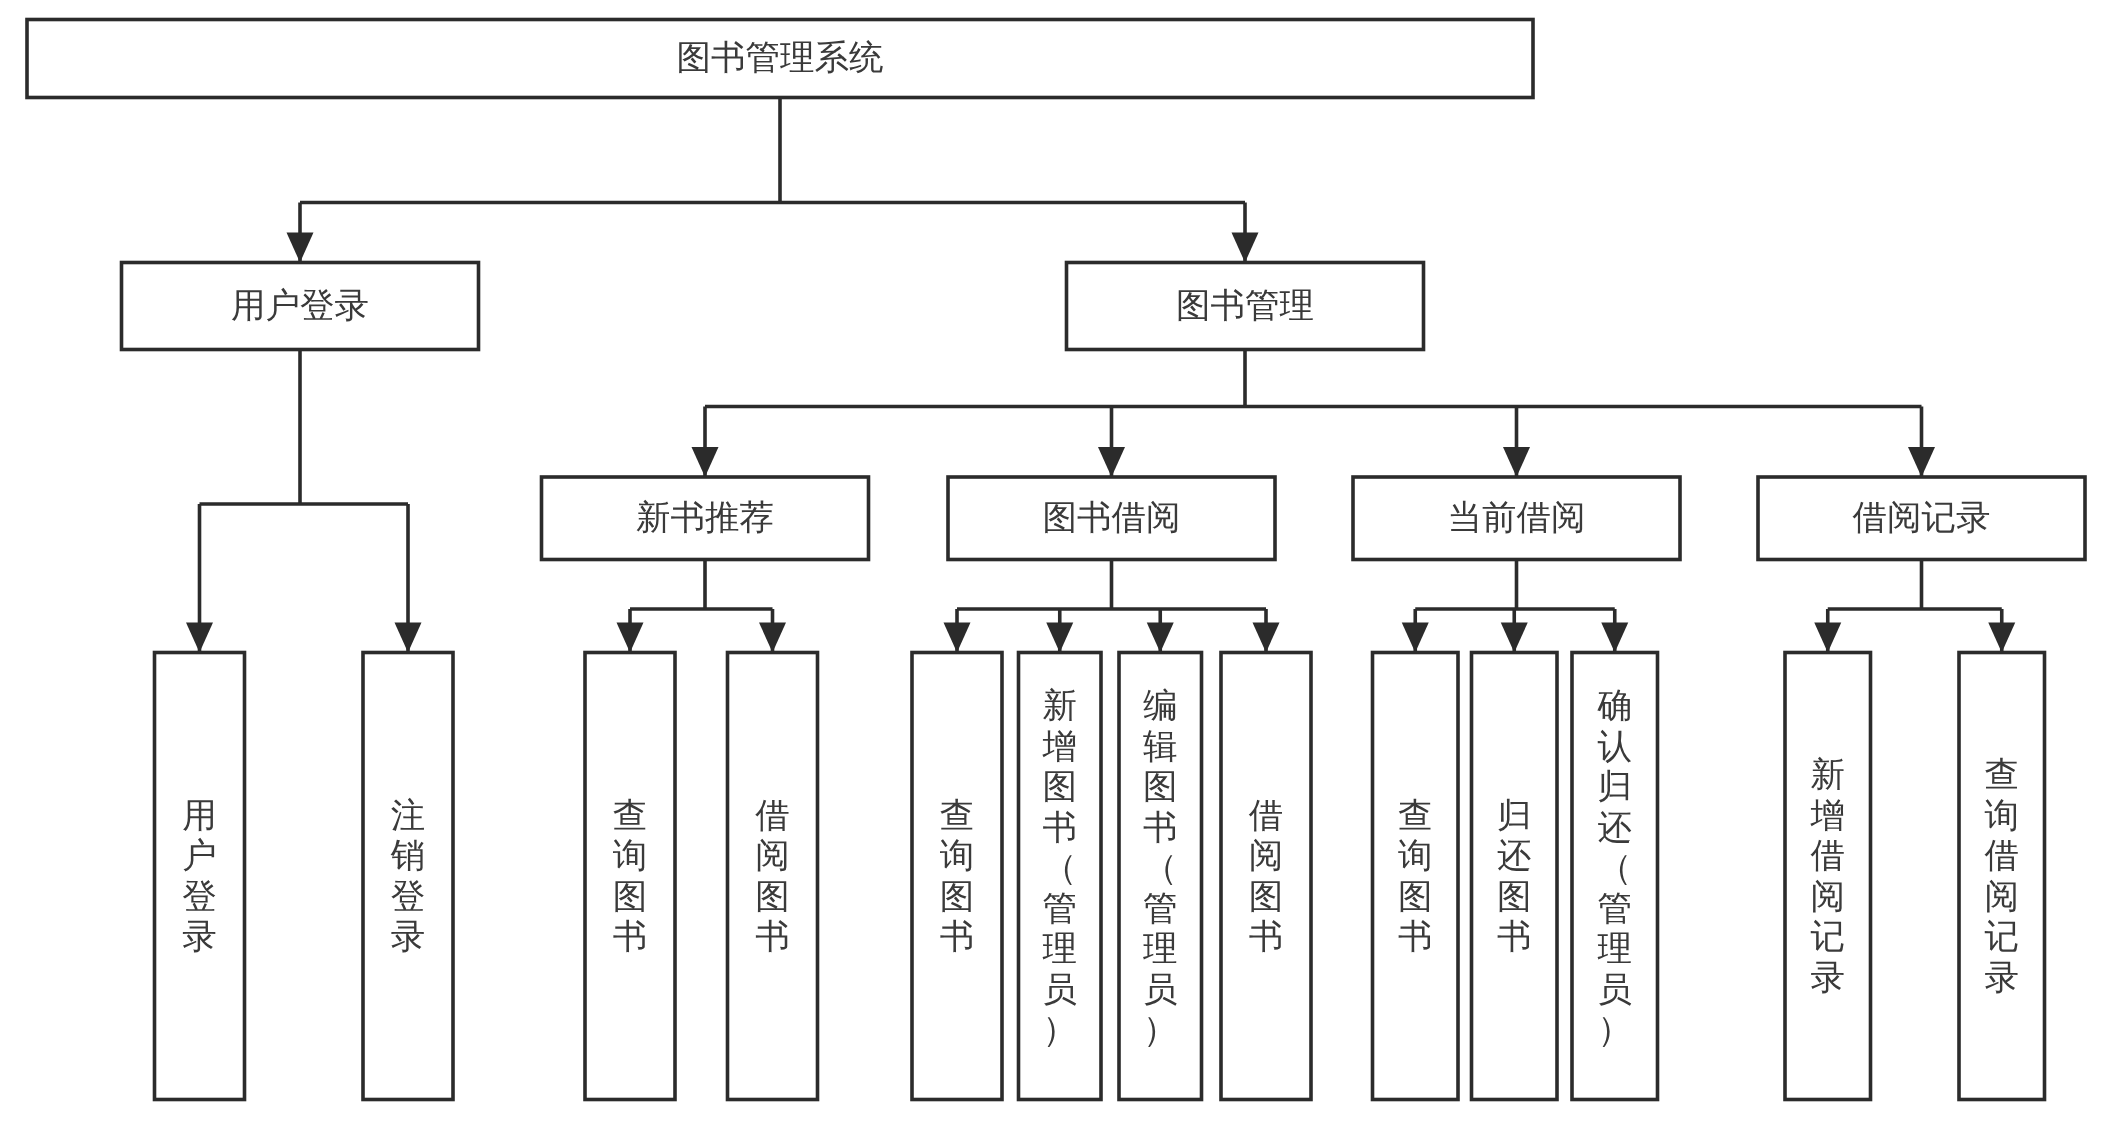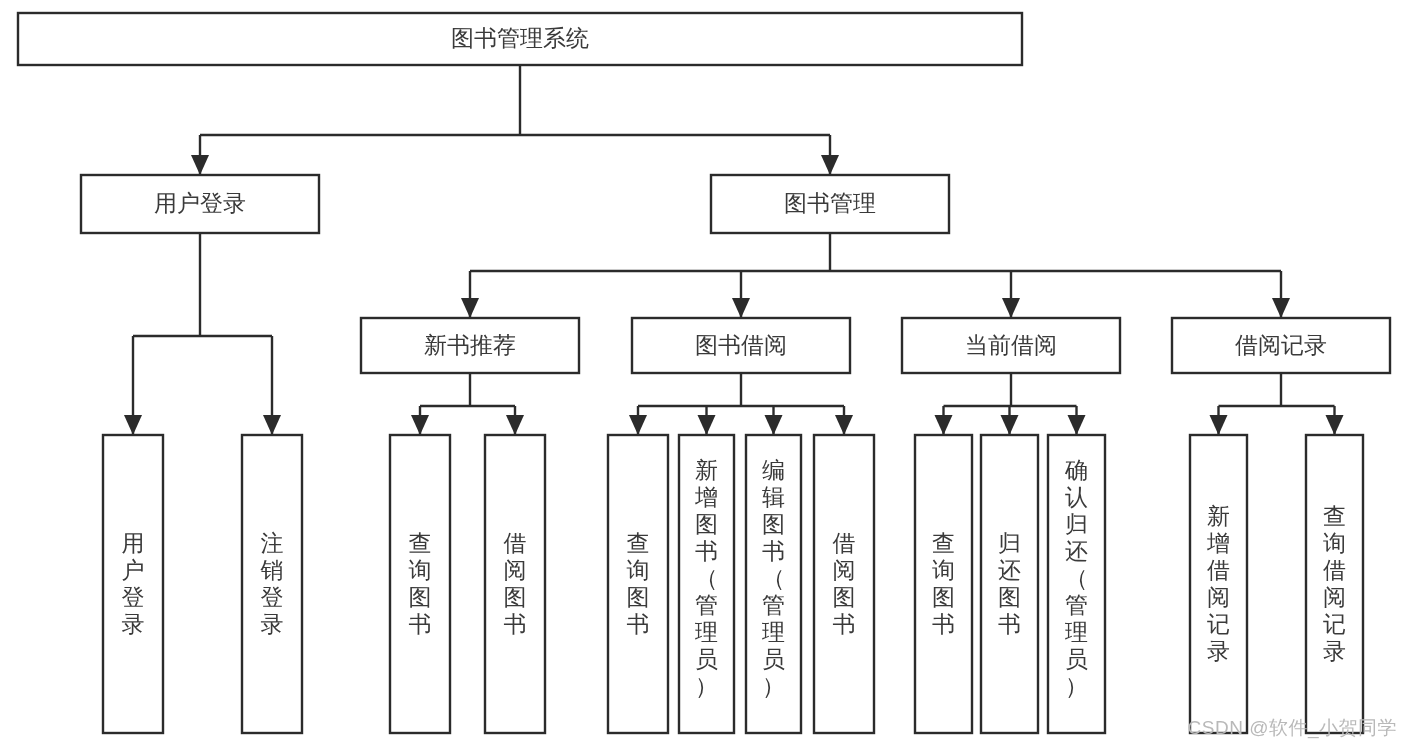--- a/index.html
+++ b/index.html
@@ -203,15 +203,14 @@
           <rect x="1190" y="435" width="57" height="298" class="node-box"></rect>
           <text x="1218.5" y="524.06" class="node-label-vertical"><tspan x="1218.5" dy="0">新</tspan><tspan x="1218.5" dy="27">增</tspan><tspan x="1218.5" dy="27">借</tspan><tspan x="1218.5" dy="27">阅</tspan><tspan x="1218.5" dy="27">记</tspan><tspan x="1218.5" dy="27">录</tspan></text>
         </g>
         <g>
           <rect x="1306" y="435" width="57" height="298" class="node-box"></rect>
           <text x="1334.5" y="524.06" class="node-label-vertical"><tspan x="1334.5" dy="0">查</tspan><tspan x="1334.5" dy="27">询</tspan><tspan x="1334.5" dy="27">借</tspan><tspan x="1334.5" dy="27">阅</tspan><tspan x="1334.5" dy="27">记</tspan><tspan x="1334.5" dy="27">录</tspan></text>
         </g>
       </g>
   </svg>
 
-  <div class="watermark-text">CSDN @软件_小贺同学</div>
 
 </div>
 
 </body></html>

